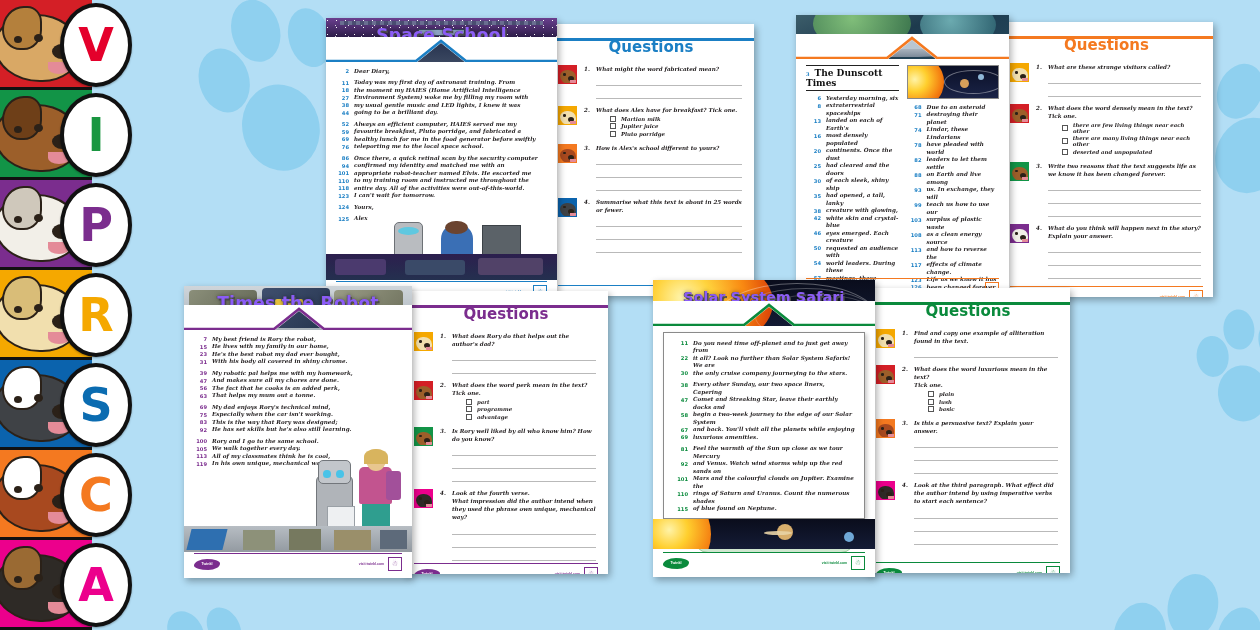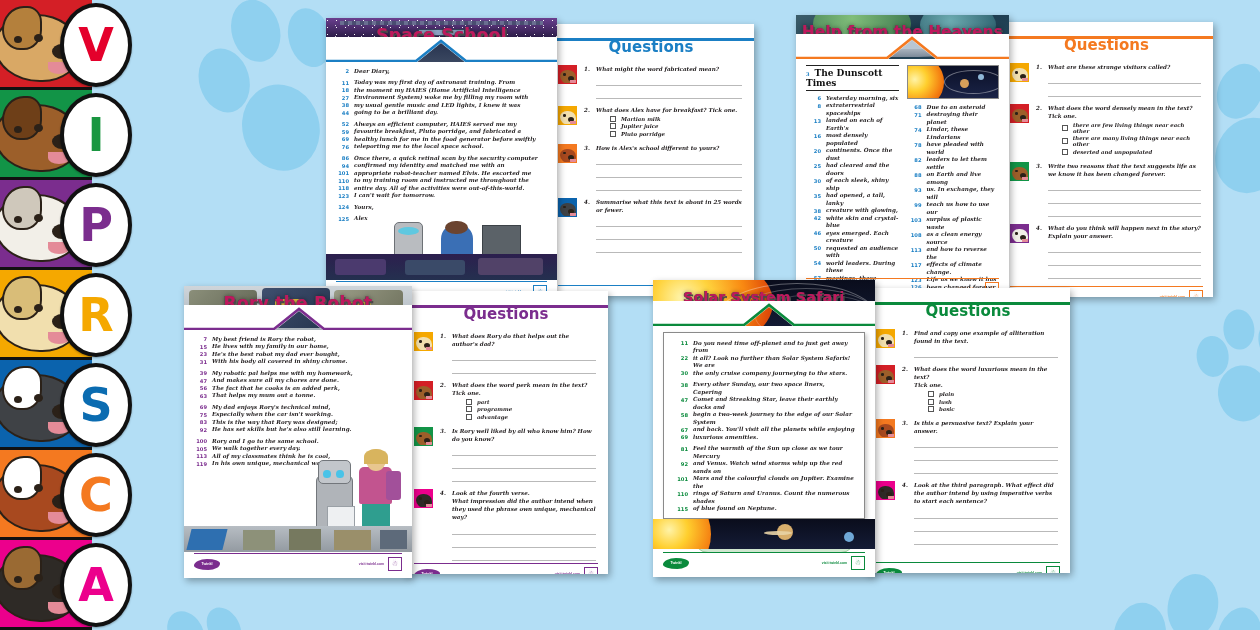--- a/index.html
+++ b/index.html
@@ -37,21 +37,21 @@
     box-shadow:2px 3px 7px rgba(0,0,0,.33);
     overflow:hidden;
   }
   .sheet-inner { position:relative; width:100%; height:100%; }
 
   
   .banner { position:relative; width:100%; overflow:hidden; }
   .banner-img { position:absolute; inset:0; }
   .banner-title {
     position:absolute; left:0; right:0; top:38%; transform:translateY(-50%);
-    text-align:center; color:#be185d; font-weight:bold;
+    text-align:center; color:#8b5cf6; font-weight:bold;
     font-family:"DejaVu Sans", sans-serif;
     text-shadow:1.5px 1.5px 0 #4a4a4a, -0.5px -0.5px 0 #4a4a4a, 0 0 4px rgba(0,0,0,.5);
     letter-spacing:.3px;
   }
   .banner-notch {
     position:absolute; left:-2%; right:-2%; bottom:-1px; height:26px;
   }
 
   
   .txtbody { padding:6px 12px 0 8px; }
@@ -419,21 +419,20 @@
     <div class="sheet" style="left: 796px; top: 15px; width: 213px; height: 288px; z-index: 12;">
       <div class="sheet-inner">
         <div class="banner" style="height:44px;">
         <div class="banner-img">
             <div style="position:absolute;inset:0;background:linear-gradient(160deg,#3c5d6a 0%,#1d3a4d 45%,#24485c 100%);"></div>
      <div style="position:absolute;left:8%;top:-40%;width:46%;height:120%;border-radius:50%;background:radial-gradient(circle at 40% 40%,#8fd27f,#3c7a4a);opacity:.85;"></div>
      <div style="position:absolute;left:58%;top:-30%;width:36%;height:105%;border-radius:50%;background:radial-gradient(circle at 40% 40%,#7fc6c8,#2c6370);opacity:.8;"></div>
      <div style="position:absolute;left:12%;bottom:4%;width:76%;height:34%;border-radius:50%;background:linear-gradient(180deg,#cfd6dd,#7c8a99);"></div>
      <div style="position:absolute;left:30%;bottom:22%;width:40%;height:22%;border-radius:50% 50% 0 0;background:#b9c6d2;"></div>
           </div>
-        <div class="banner-title" style="font-size:15px;">Help from the Heavens</div>
         <svg class="banner-notch" viewBox="0 0 240 26" preserveAspectRatio="none">
           <polygon points="0,0 0,26 95,26 120,6 145,26 240,26 240,0" fill="#fff"></polygon>
           <polyline points="0,24 95,24 120,4 145,24 240,24" fill="none" stroke="#f47920" stroke-width="2.6"></polyline>
         </svg>
       </div>
         <div style="padding:6px 10px 0 10px;">
           <div style="display:flex;gap:8px;align-items:flex-start;">
             <div style="flex:1;">
               <div class="news-head">
                 <span style="font-size:5px;color:#1b7fc4;margin-right:5px;">3</span>The Dunscott Times</div>
@@ -668,21 +667,21 @@
       <div class="sheet-inner">
         <div class="banner" style="height:44px;">
         <div class="banner-img">
             <div style="position:absolute;inset:0;background:linear-gradient(180deg,#cfd5da,#a9b2ba);"></div>
      <div style="position:absolute;left:2%;top:8%;width:30%;height:86%;background:linear-gradient(135deg,#8b8f7a,#5d6150);border-radius:4px;"></div>
      <div style="position:absolute;left:34%;top:4%;width:30%;height:92%;background:linear-gradient(135deg,#3f4f6e,#26354f);border-radius:4px;"></div>
      <div style="position:absolute;left:66%;top:10%;width:30%;height:84%;background:linear-gradient(135deg,#9a9c86,#6a6d59);border-radius:4px;"></div>
      <div style="position:absolute;left:40%;top:30%;width:12%;height:26%;background:#e8c341;border-radius:2px;"></div>
      <div style="position:absolute;left:72%;top:36%;width:10%;height:22%;background:#e8c341;border-radius:2px;"></div>
           </div>
-        <div class="banner-title" style="font-size:17px;">Rory the Robot</div>
+        <div class="banner-title" style="font-size:17px;">Times the Robot</div>
         <svg class="banner-notch" viewBox="0 0 240 26" preserveAspectRatio="none">
           <polygon points="0,0 0,26 95,26 120,6 145,26 240,26 240,0" fill="#fff"></polygon>
           <polyline points="0,24 95,24 120,4 145,24 240,24" fill="none" stroke="#7b2d8e" stroke-width="2.6"></polyline>
         </svg>
       </div>
         <div class="txtbody">
           <div class="tline">
        <span class="lnum" style="color:#7b2d8e;">7</span>
        <span class="ltxt">My best friend is Rory the robot,</span>
      </div>

